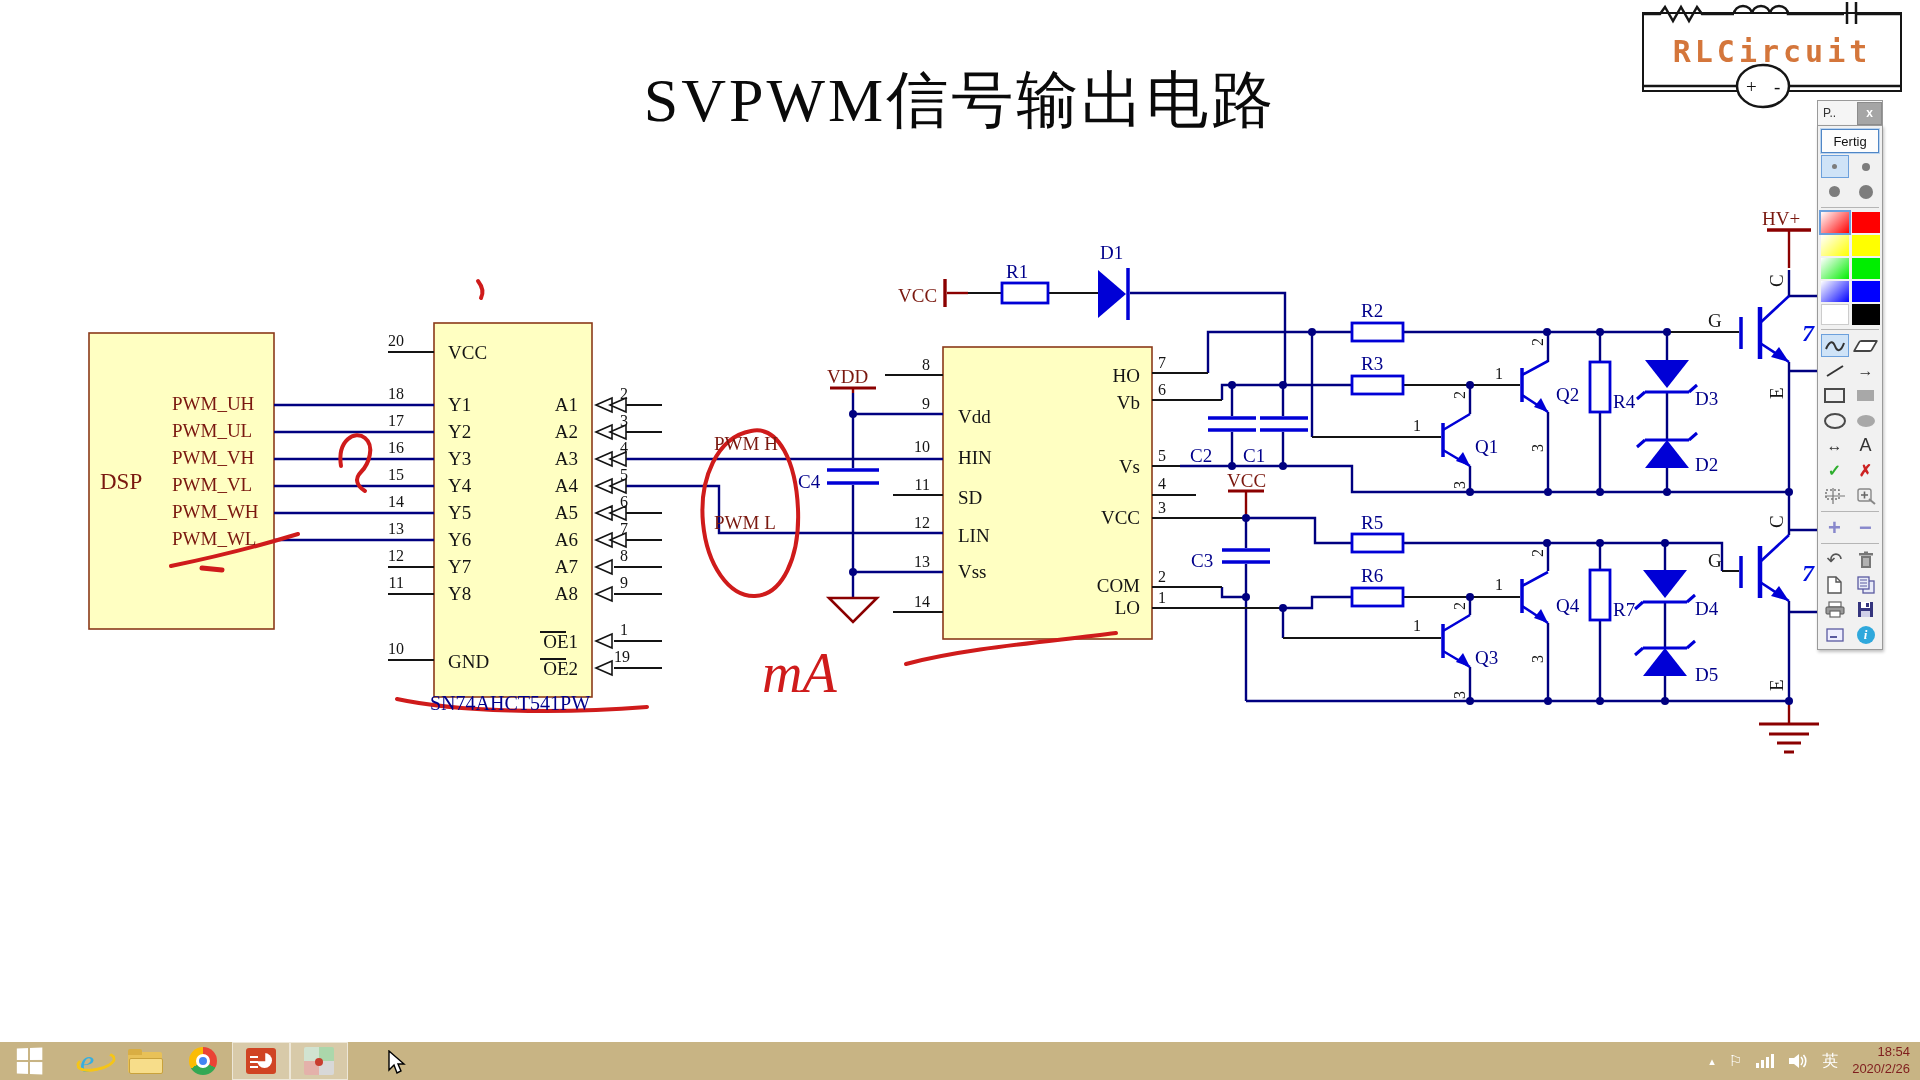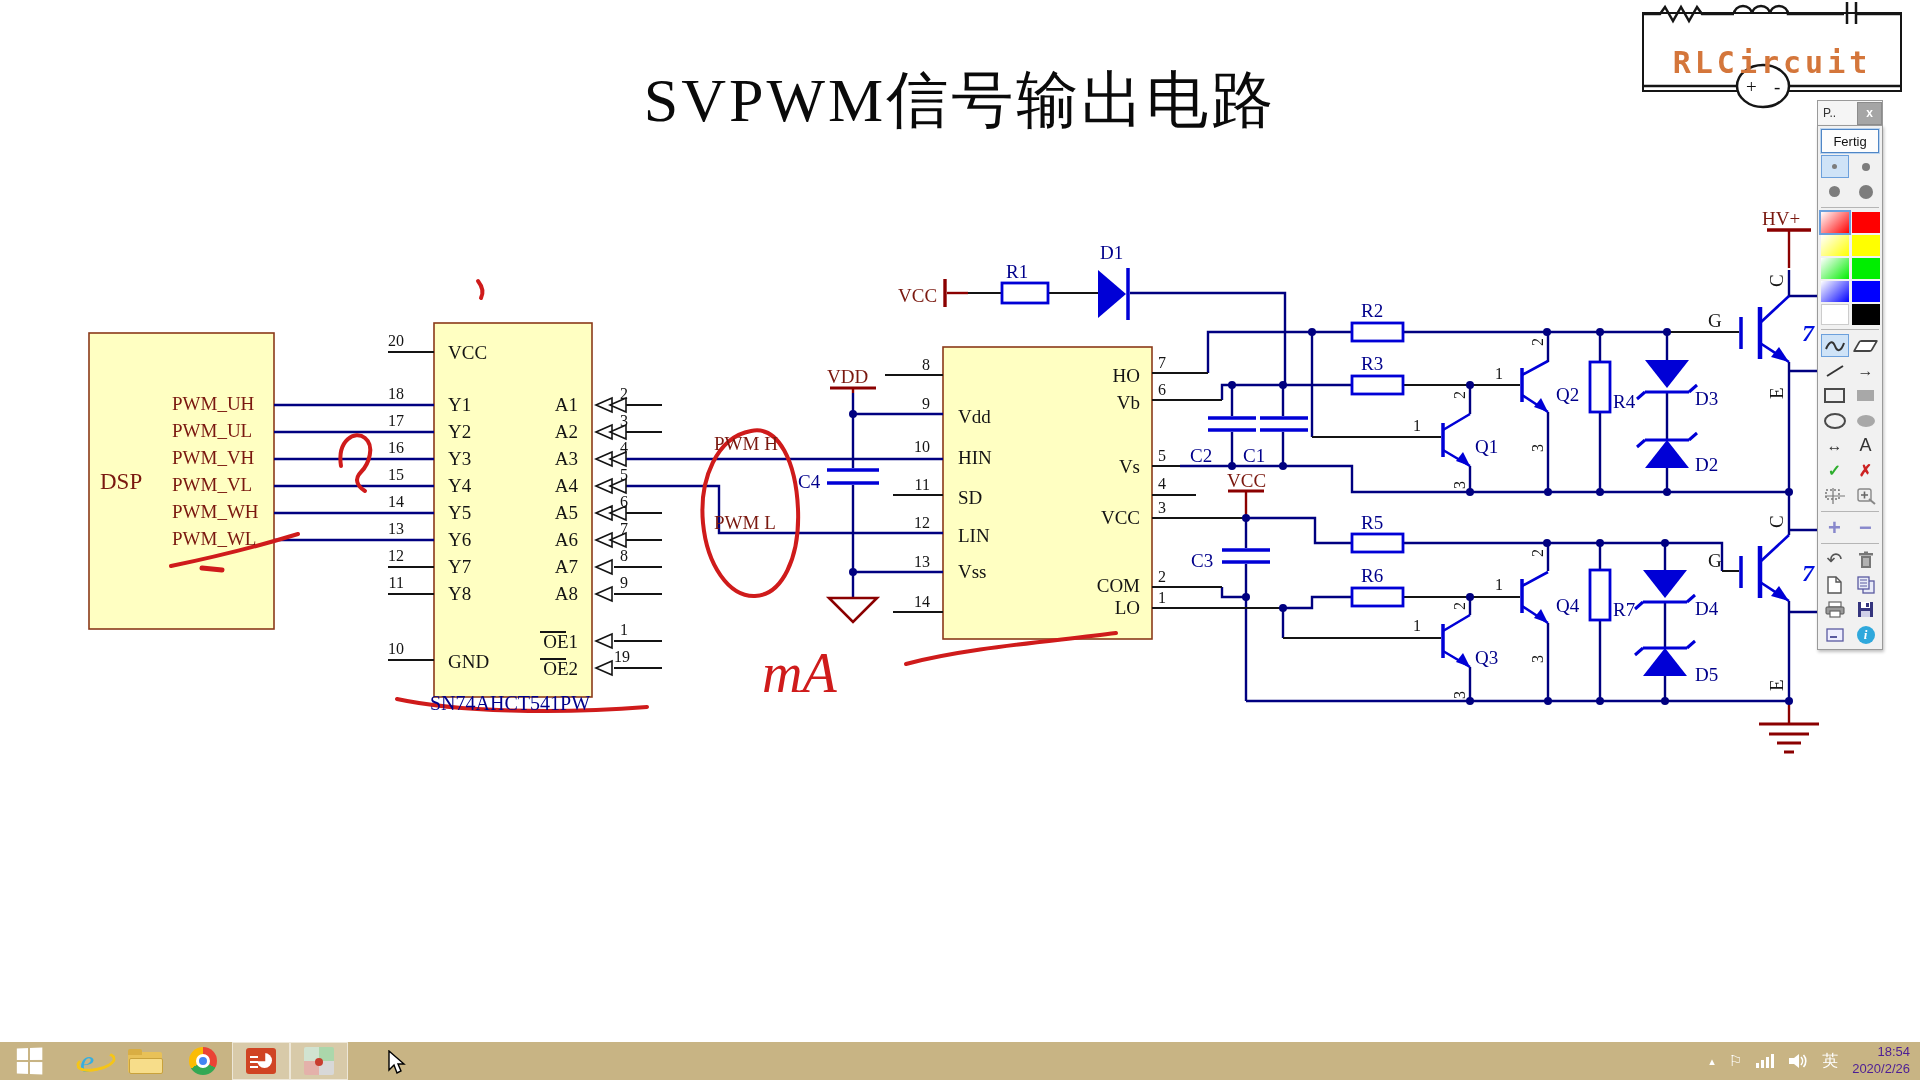--- a/index.html
+++ b/index.html
@@ -4,21 +4,21 @@
 <style>
   html,body{margin:0;padding:0;}
   body{width:1920px;height:1080px;position:relative;background:#fff;overflow:hidden;
        font-family:"Liberation Serif",serif;}
   
   #page-title{position:absolute;top:58px;left:0;right:0;text-align:center;
     font-size:62px;color:#0a0a0a;letter-spacing:3px;font-family:"Liberation Serif",serif;}
   
   #logo{position:absolute;left:1642px;top:12px;width:256px;height:76px;border:2px solid #151515;background:#fff;}
   #logo svg{position:absolute;left:0;top:-12px;overflow:visible;}
-  #logo .logo-text{position:absolute;left:0;right:0;top:31px;text-align:center;
+  #logo .logo-text{position:absolute;left:0;right:0;top:20px;text-align:center;
     font-family:"DejaVu Sans Mono",monospace;font-weight:bold;font-size:30px;color:#d4763b;letter-spacing:4px;}
   
   text.sl{font-family:"Liberation Serif",serif;font-size:19px;fill:#111;}
   text.pn{font-size:16px;fill:#141414;}
   text.nm{fill:#141414;}
   text.mr{fill:#7a180f;}
   text.bl{fill:#00008B;}
   text.pt{fill:#00008B;font-size:20px;}
   text.b7{fill:#0010e0;font-weight:bold;font-style:italic;font-size:24px;}
   text.hand{fill:#cf1b1b;font-style:italic;font-size:56px;font-family:"Liberation Serif",serif;}
@@ -89,21 +89,21 @@
      box-shadow:0 5px 0 #fff,0 10px 0 #fff;}
   .pfx{width:30px;height:28px;position:relative;border-radius:2px;
      background:conic-gradient(#a8d8a8 0 25%, #d8d8d8 25% 50%, #e8b0a8 50% 75%, #cfe4cf 75%);filter:saturate(.9);}
   .pfx::after{content:"";position:absolute;left:11px;top:11px;width:8px;height:8px;border-radius:50%;background:#d43a2a;}
   #cursor{position:absolute;left:388px;top:1050px;z-index:9;}
   #tray{margin-left:auto;display:flex;align-items:center;gap:14px;padding-right:10px;color:#fff;
      font-family:"Liberation Sans",sans-serif;}
   .tray-glyph{font-size:15px;color:#fff;}
   .sigbars{display:flex;align-items:flex-end;gap:2px;height:14px;}
   .sigbars span{width:3px;background:#fff;}
-  #clock{text-align:right;font-size:13px;line-height:1.3;color:#4c1d95;}
+  #clock{text-align:right;font-size:13px;line-height:1.3;color:#7f1d1d;}
 </style>
 </head>
 <body>
 
 <div id="page-title">SVPWM信号输出电路</div>
 
 <div id="logo">
   <svg width="256" height="110" viewBox="0 0 256 110">
     <g stroke="#151515" stroke-width="2.5" fill="none">
       <path d="M0 12 H16 L21 5 L29 19 L37 5 L45 19 L53 5 L58 12 H90"></path>

